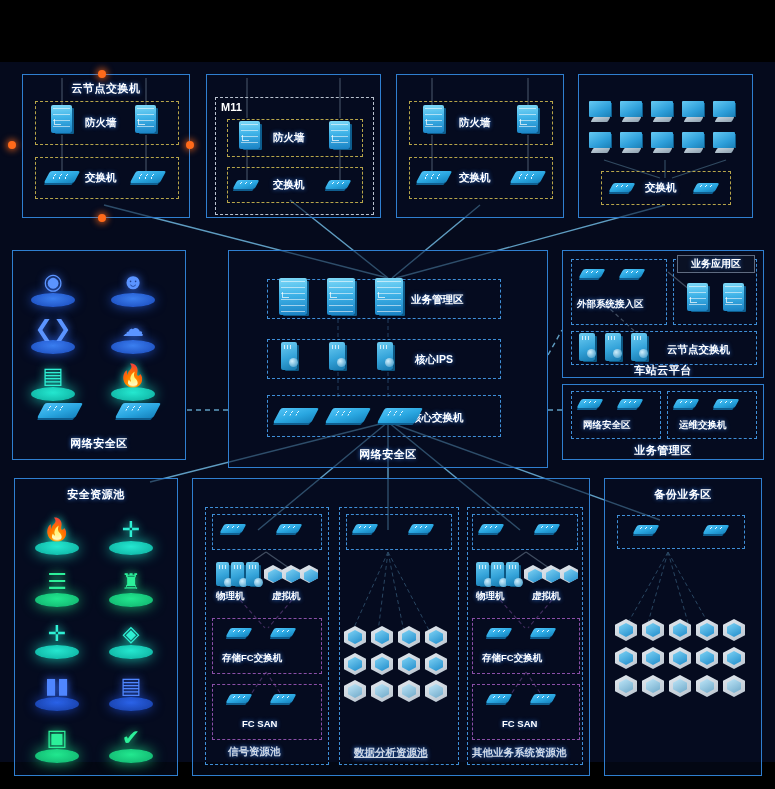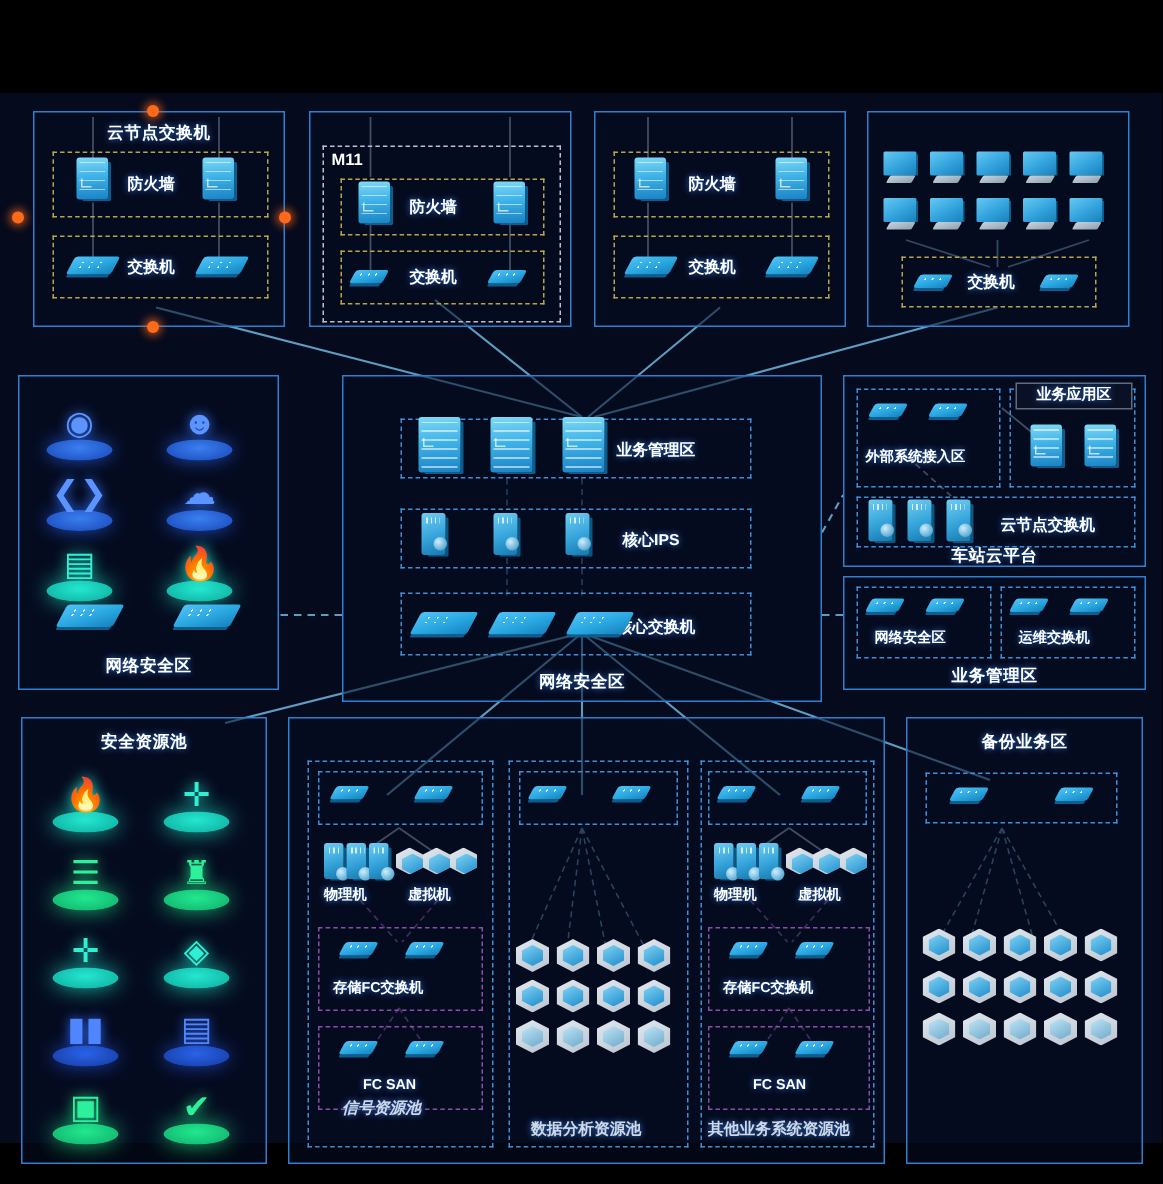--- a/index.html
+++ b/index.html
@@ -593,21 +593,21 @@
 
       <div class="dashbox db-purple" style="left:6px;top:176px;width:110px;height:56px;"></div>
       <div class="dev sw sm" style="left:22px;top:182px;">
           <i></i>
         </div>
       <div class="dev sw sm" style="left:66px;top:182px;">
           <i></i>
         </div>
       <div class="inner-label small" style="left:36px;top:210px;">FC SAN</div>
 
-      <div class="inner-label" style="left:22px;top:224px;color:#cfd8e4;font-style:italic;">信号资源池</div>
+      <div class="inner-label" style="left:22px;top:237px;color:#cfd8e4;">信号资源池</div>
     </div>
 
     <div class="dashbox db-blue" style="left:146px;top:28px;width:120px;height:258px;">
       <div class="dashbox db-blue" style="left:6px;top:6px;width:106px;height:36px;"></div>
       <div class="dev sw sm" style="left:14px;top:12px;">
           <i></i>
         </div>
       <div class="dev sw sm" style="left:70px;top:12px;">
           <i></i>
         </div>
@@ -642,21 +642,21 @@
           <div class="cube hex dev gray" style="left: 27px; top: 54px; width: 22px; height: 22px;">
             <i></i>
           </div>
           <div class="cube hex dev gray" style="left: 54px; top: 54px; width: 22px; height: 22px;">
             <i></i>
           </div>
           <div class="cube hex dev gray" style="left: 81px; top: 54px; width: 22px; height: 22px;">
             <i></i>
           </div>
         </div>
-      <div class="inner-label" style="left:14px;top:238px;color:#cfd8e4;">数据分析资源池</div>
+      <div class="inner-label" style="left:14px;top:238px;color:#cfd8e4;text-decoration:underline;">数据分析资源池</div>
     </div>
 
     <div class="dashbox db-blue" style="left:274px;top:28px;width:116px;height:258px;">
       <div class="dashbox db-blue" style="left:4px;top:6px;width:106px;height:36px;"></div>
       <div class="dev sw sm" style="left:12px;top:12px;">
           <i></i>
         </div>
       <div class="dev sw sm" style="left:68px;top:12px;">
           <i></i>
         </div>

